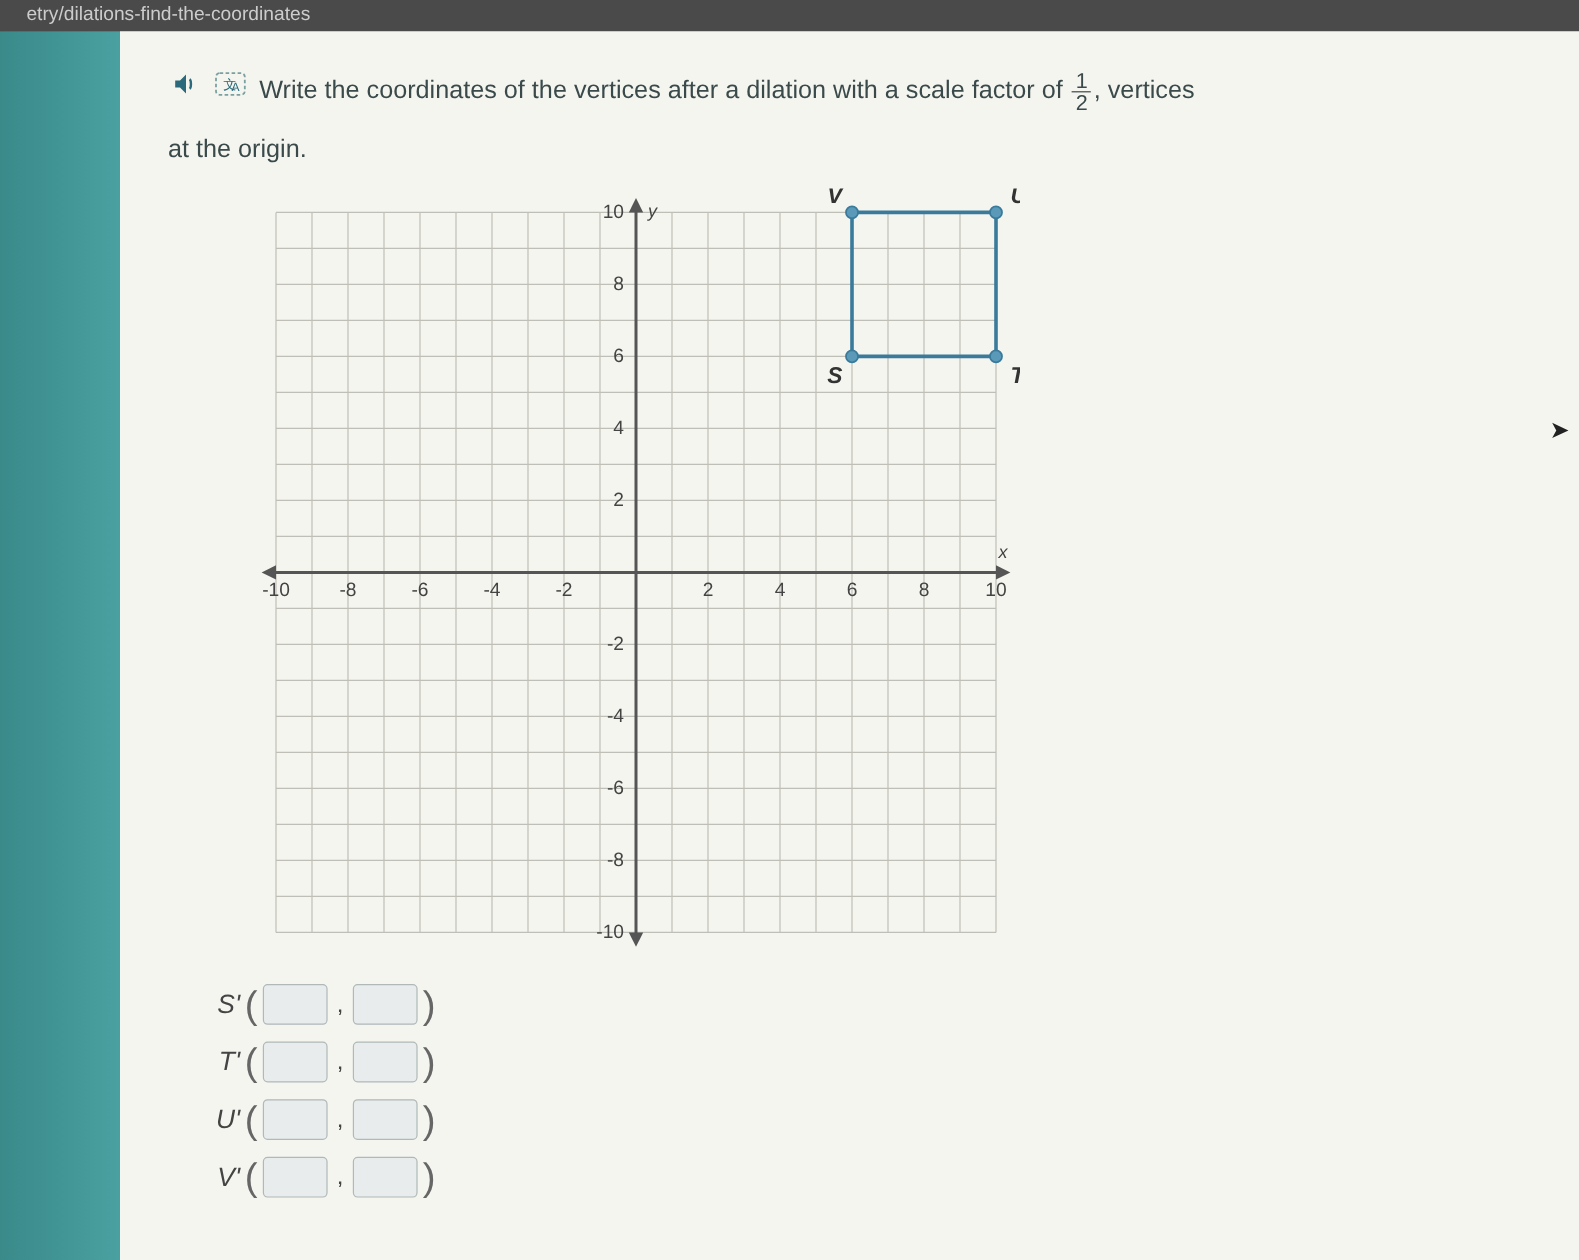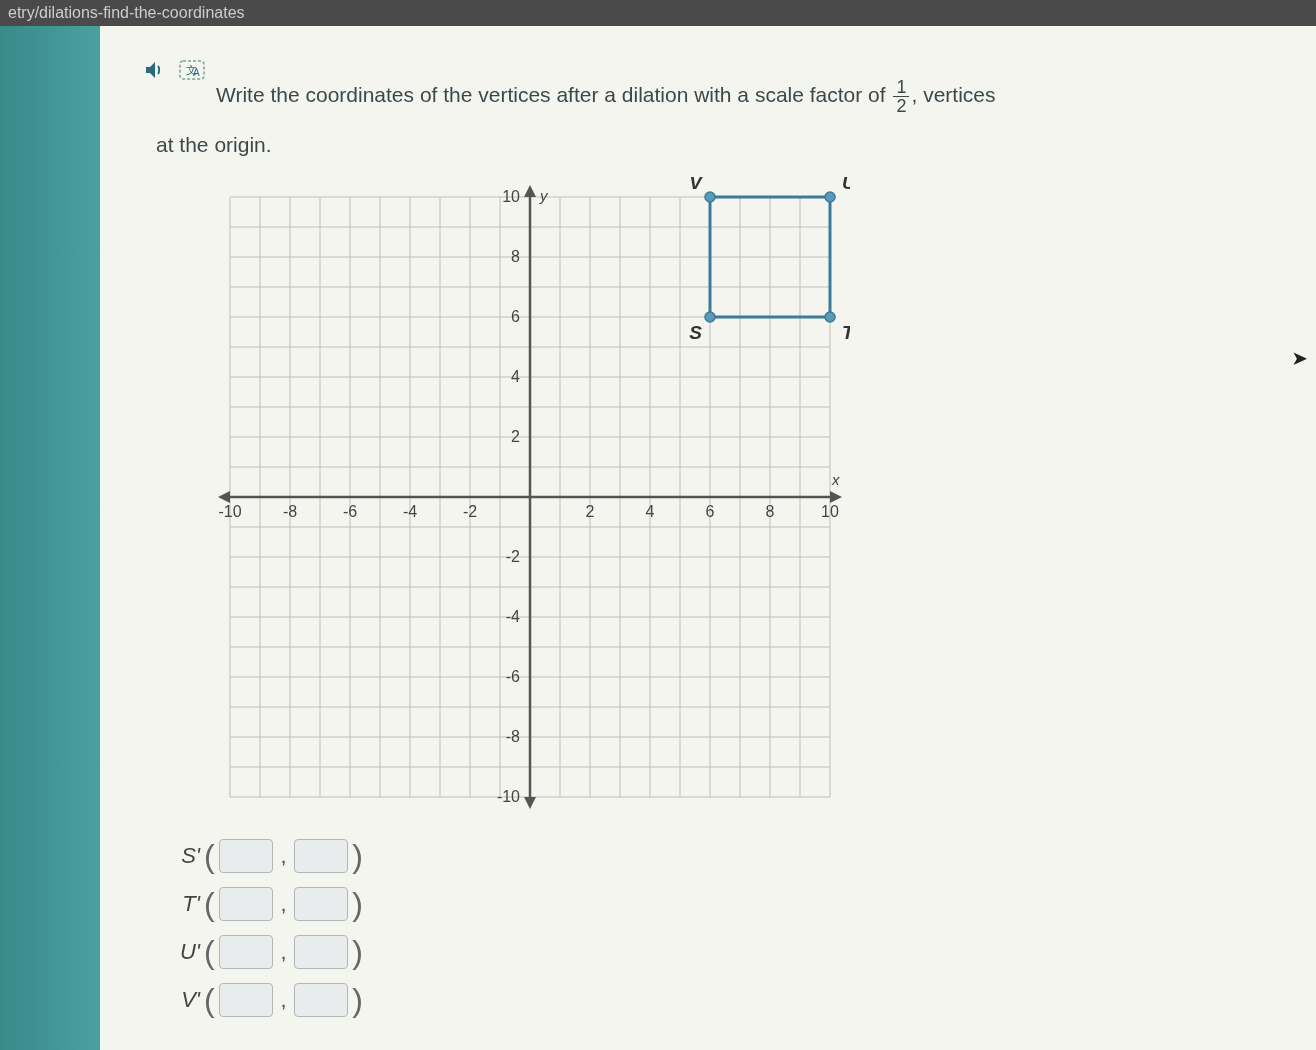--- a/index.html
+++ b/index.html
@@ -8,21 +8,21 @@
     background: #1a1a1a;
     width: 1316px;
     height: 1050px;
     overflow: hidden;
     position: relative;
   }
   .url-bar {
     background: #4a4a4a;
     color: #ccc;
     font-size: 16px;
-    padding: 2px 8px;
+    padding: 2px 22px;
     height: 26px;
     line-height: 22px;
   }
   .page-row {
     display: flex;
     height: 1024px;
   }
   .teal-strip {
     width: 100px;
     background: linear-gradient(to right, #3a8a8a, #4aa0a0);
@@ -42,37 +42,37 @@
     line-height: 1.5;
   }
   .icon-btn {
     display: inline-flex;
     align-items: center;
     justify-content: center;
     width: 28px;
     height: 28px;
     cursor: pointer;
   }
-  .question-text { flex: 1; padding-top: 2px; margin-top: 20px; }
+  .question-text { flex: 1; padding-top: 2px; }
   .frac {
     display: inline-flex;
     flex-direction: column;
     align-items: center;
     vertical-align: middle;
     font-size: 18px;
     line-height: 1;
     margin: 0 2px;
   }
   .frac .num { border-bottom: 1.5px solid #3a4a4a; padding: 0 3px; }
   .frac .den { padding: 0 3px; }
   .question-line2 {
     color: #3a4a4a;
     font-size: 21px;
     margin-top: 18px;
-    margin-left: 16px;
+    margin-left: 0;
   }
   .graph-wrap {
     margin-top: 20px;
     margin-left: 70px;
   }
   svg.graph { background: #f5f5f0; }
   .grid-line { stroke: #bfbfb8; stroke-width: 1; }
   .axis-line { stroke: #555; stroke-width: 2.5; }
   .tick-label { font-size: 16px; fill: #444; font-family: Verdana, Arial, sans-serif; }
   .axis-label { font-size: 15px; fill: #444; font-style: italic; }

